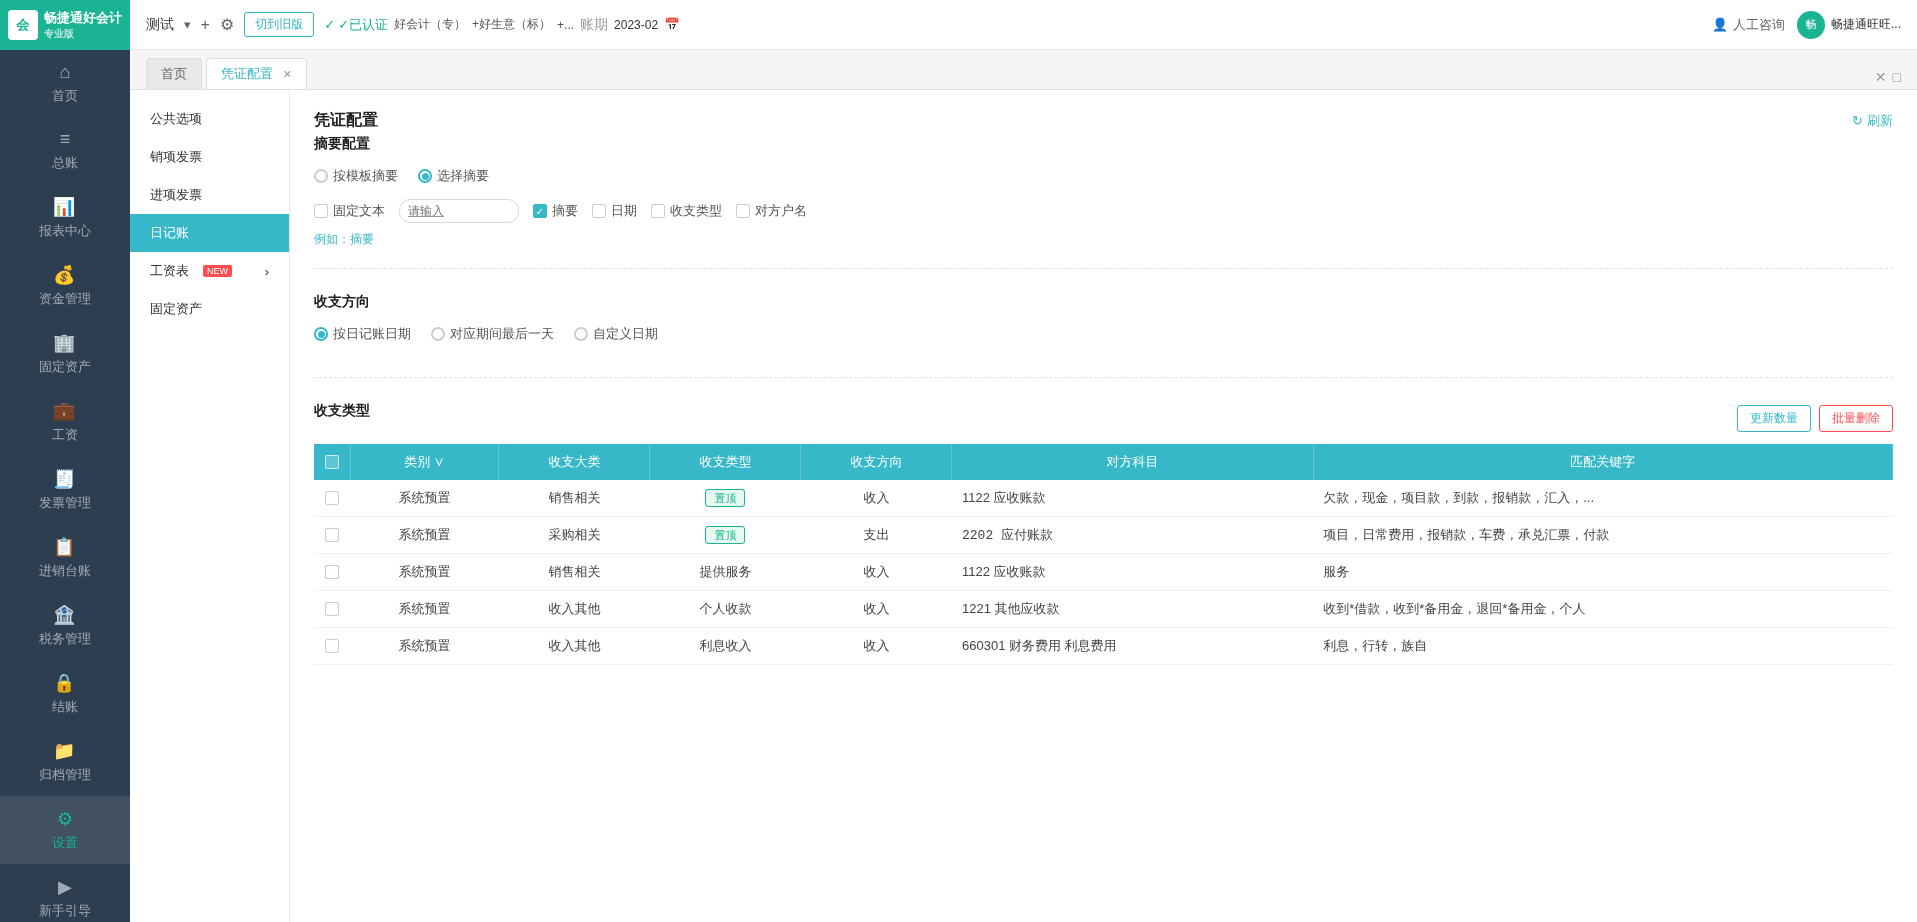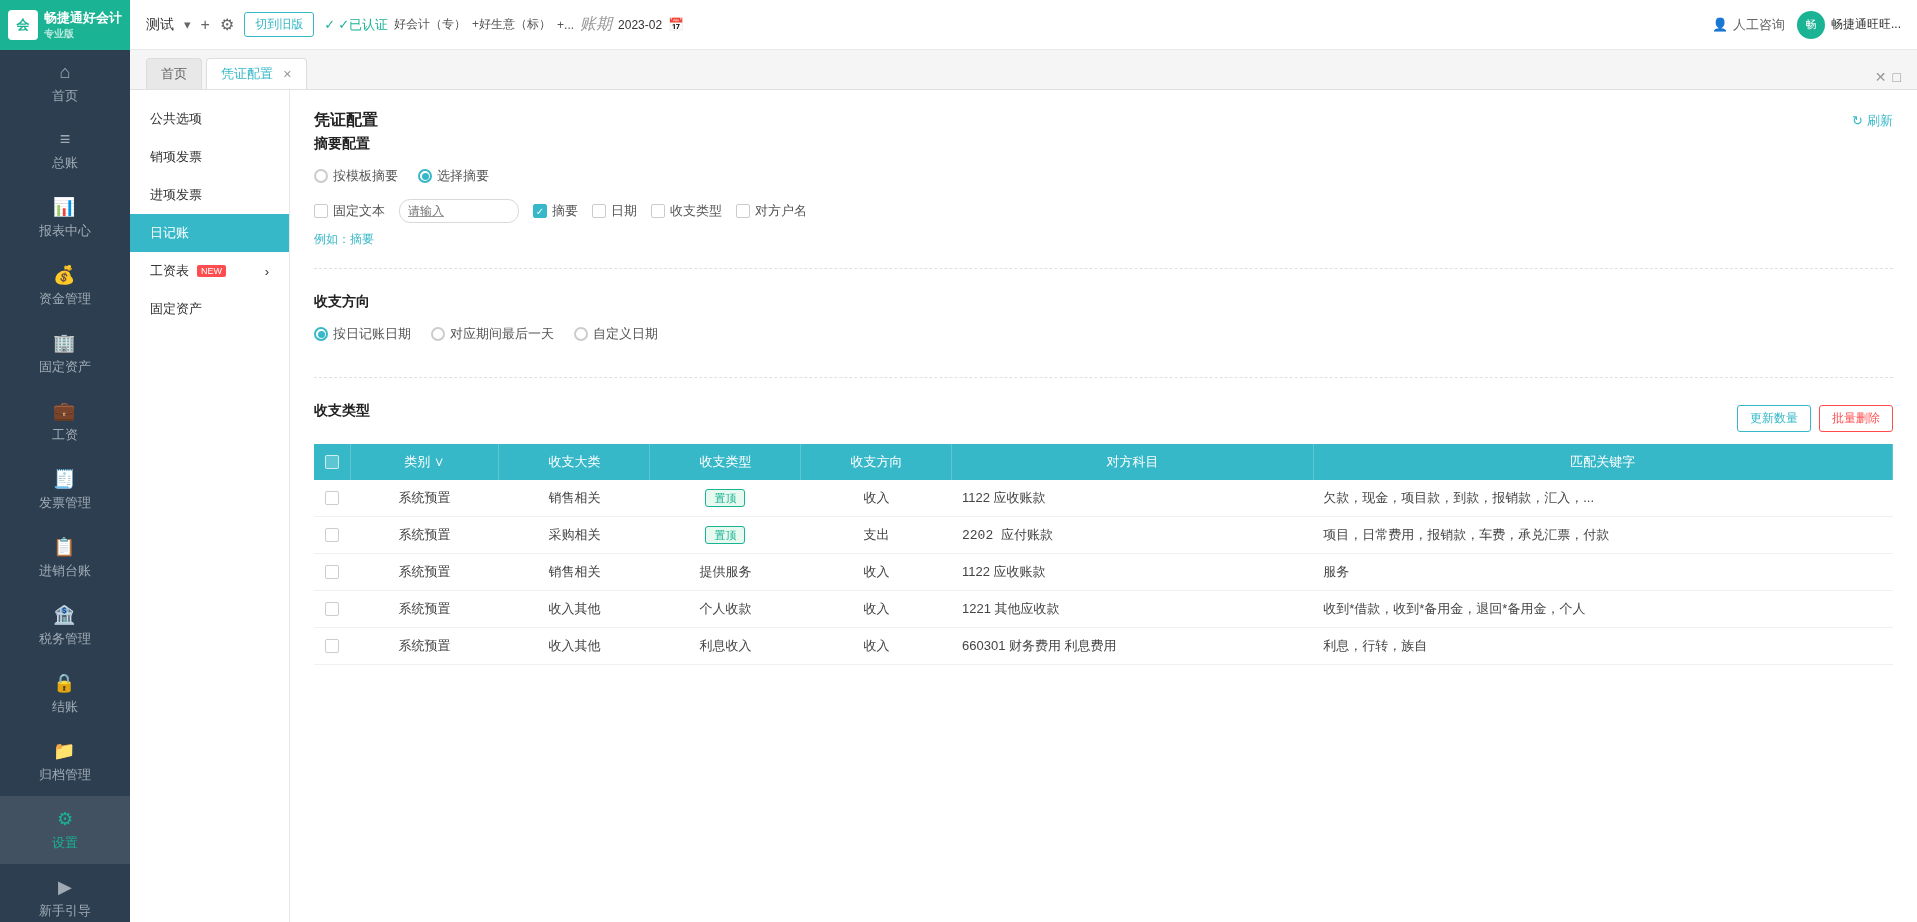--- a/index.html
+++ b/index.html
@@ -309,21 +309,21 @@
     <span class="topbar-settings">⚙</span>
     <button class="topbar-btn">切到旧版</button>
     <div class="topbar-tags">
       <span class="tag">
         <span class="tag-check">✓</span>
         <span style="color:#1ab394;">✓已认证</span>
       </span>
       <span class="tag">好会计（专）</span>
       <span class="tag">+好生意（标）</span>
       <span class="tag">+...</span>
-      <span style="color:#999;font-size:16px;font-style:italic;">账期</span>
+      <span style="color:#999;font-size:14px;">账期</span>
       <span style="color:#333;font-size:12px;">2023-02</span>
       <span style="color:#aaa;cursor:pointer;">📅</span>
     </div>
     <div class="topbar-right">
       <div class="topbar-service">
         <span>👤</span>
         <span>人工咨询</span>
       </div>
       <div class="topbar-user">
         <div class="user-avatar">畅</div>
@@ -355,21 +355,21 @@
       <div class="menu-item">
         <span>销项发票</span>
       </div>
       <div class="menu-item">
         <span>进项发票</span>
       </div>
       <div class="menu-item active">
         <span>日记账</span>
       </div>
       <div class="menu-item">
-        <span style="display:flex;align-items:center;gap:4px;">
+        <span style="display:flex;align-items:center;gap:10px;">
           <span>工资表</span>
           <span class="new-badge">NEW</span>
         </span>
         <span>›</span>
       </div>
       <div class="menu-item">
         <span>固定资产</span>
       </div>
     </div>
 

